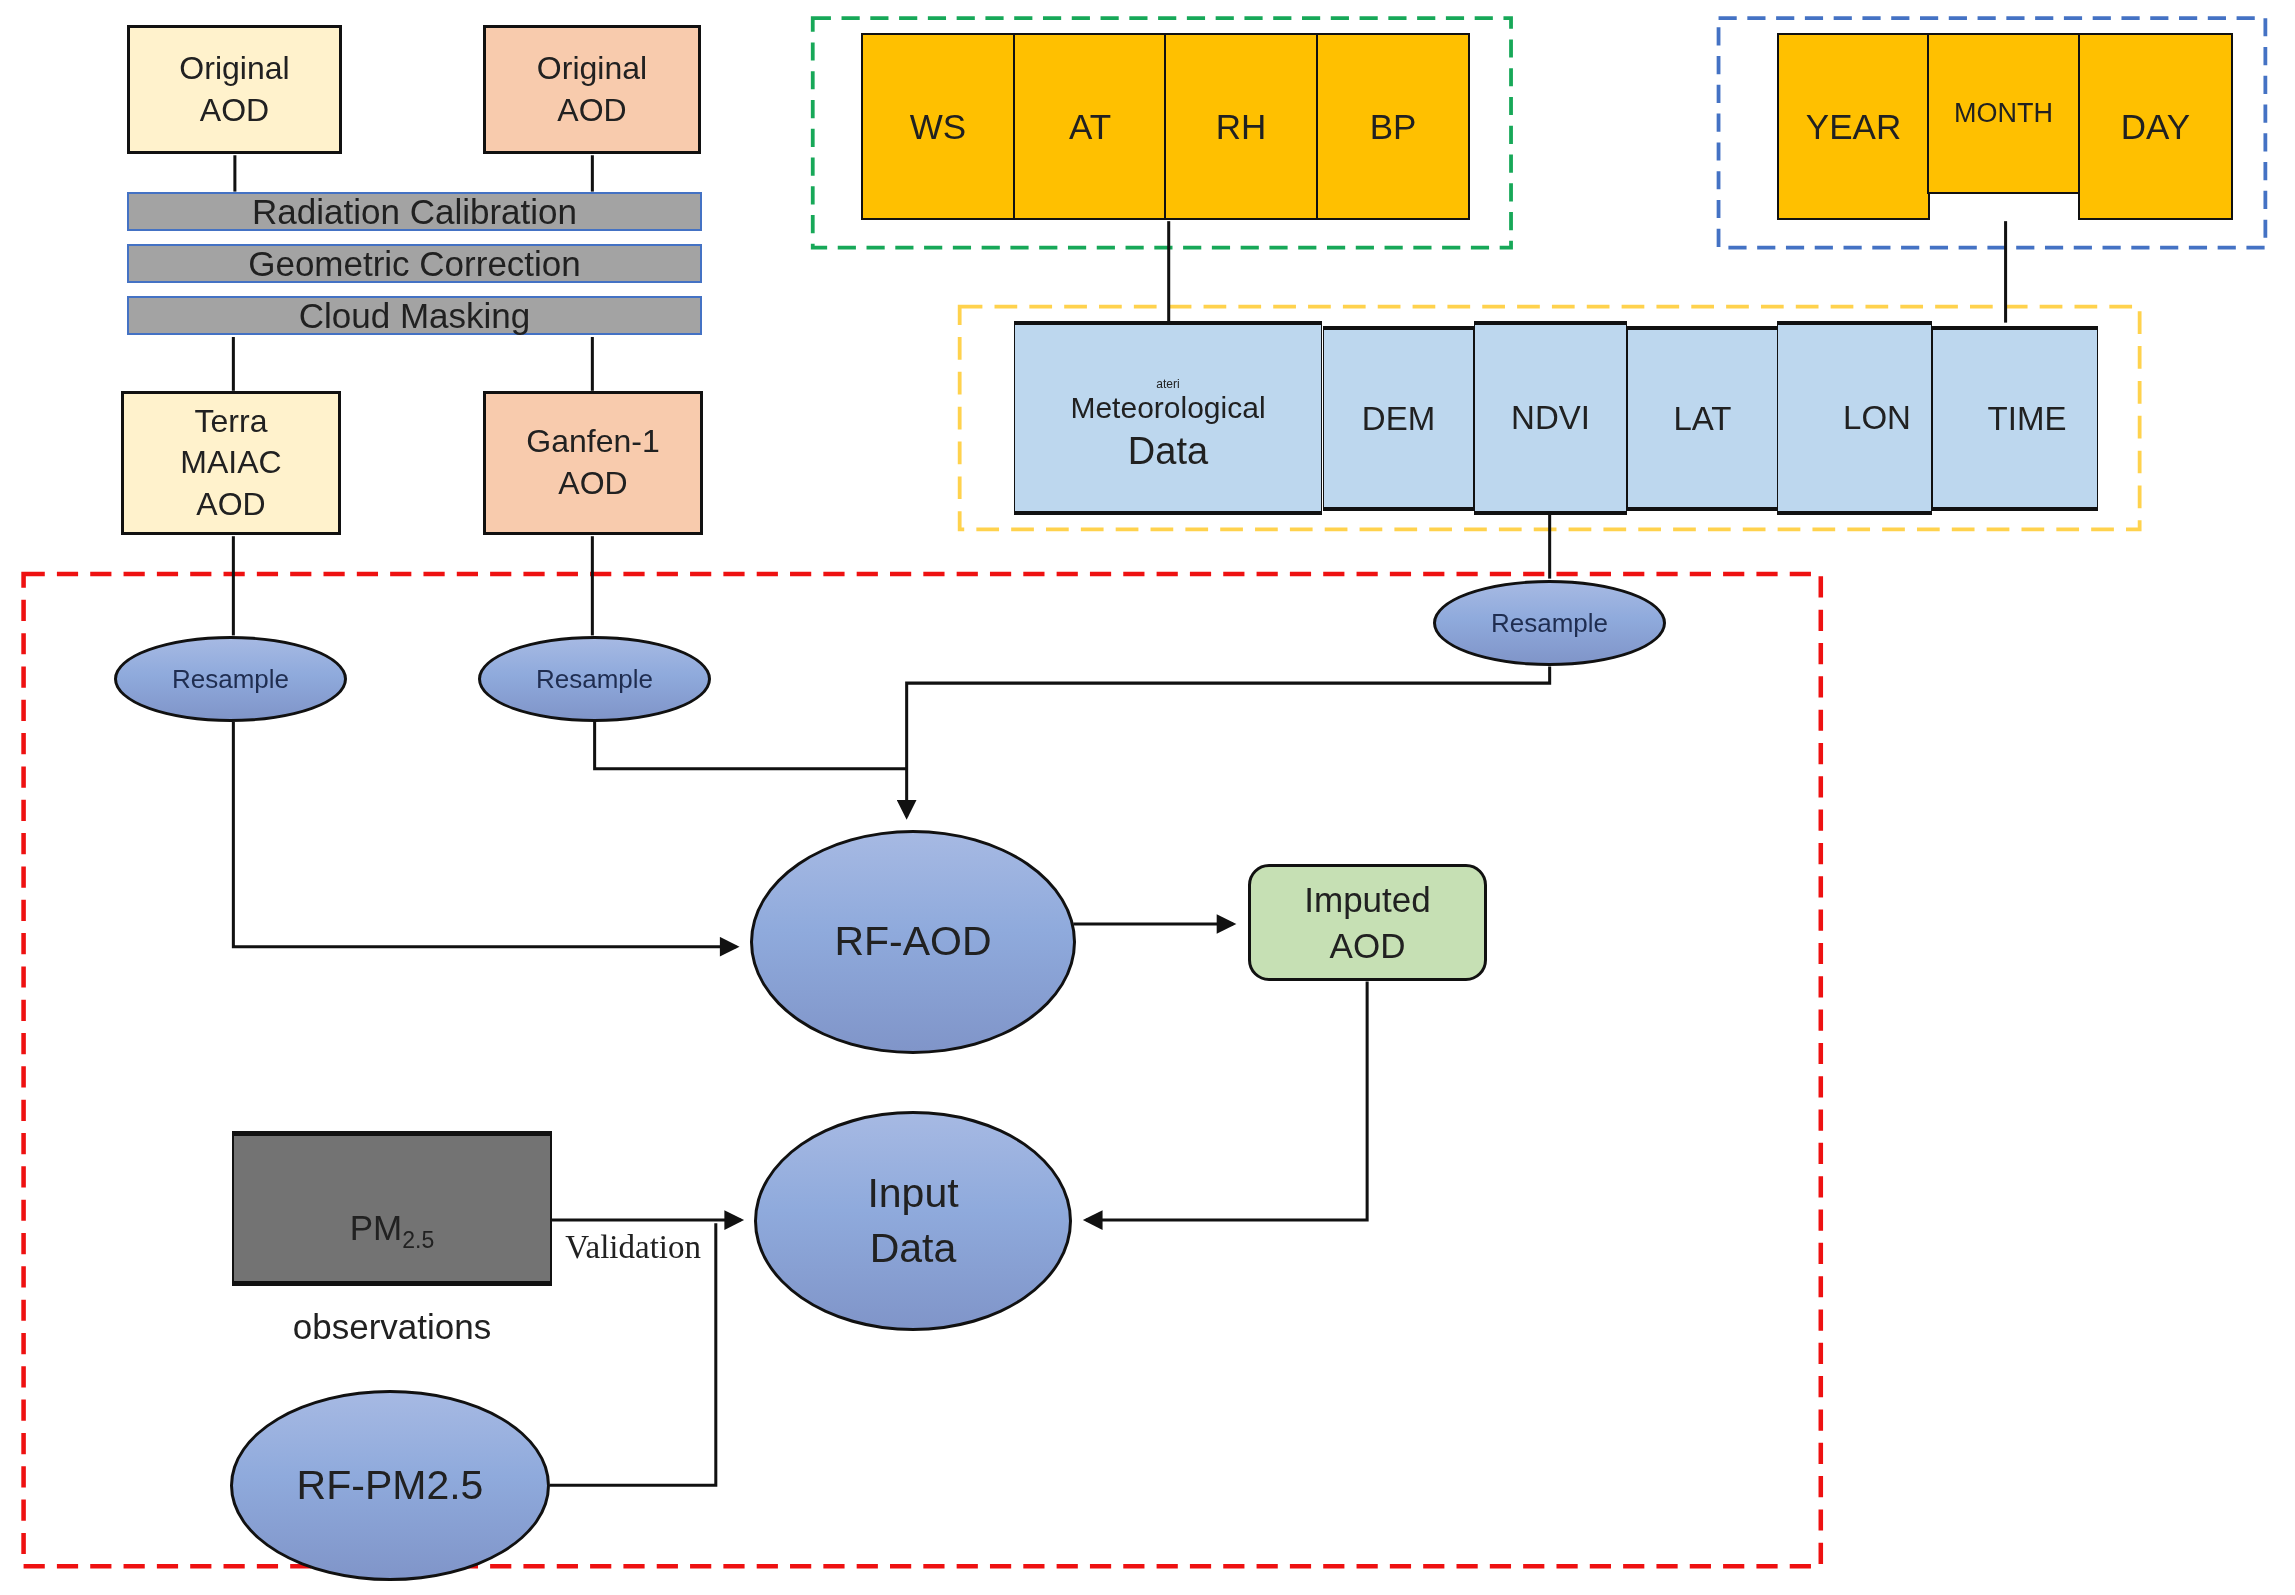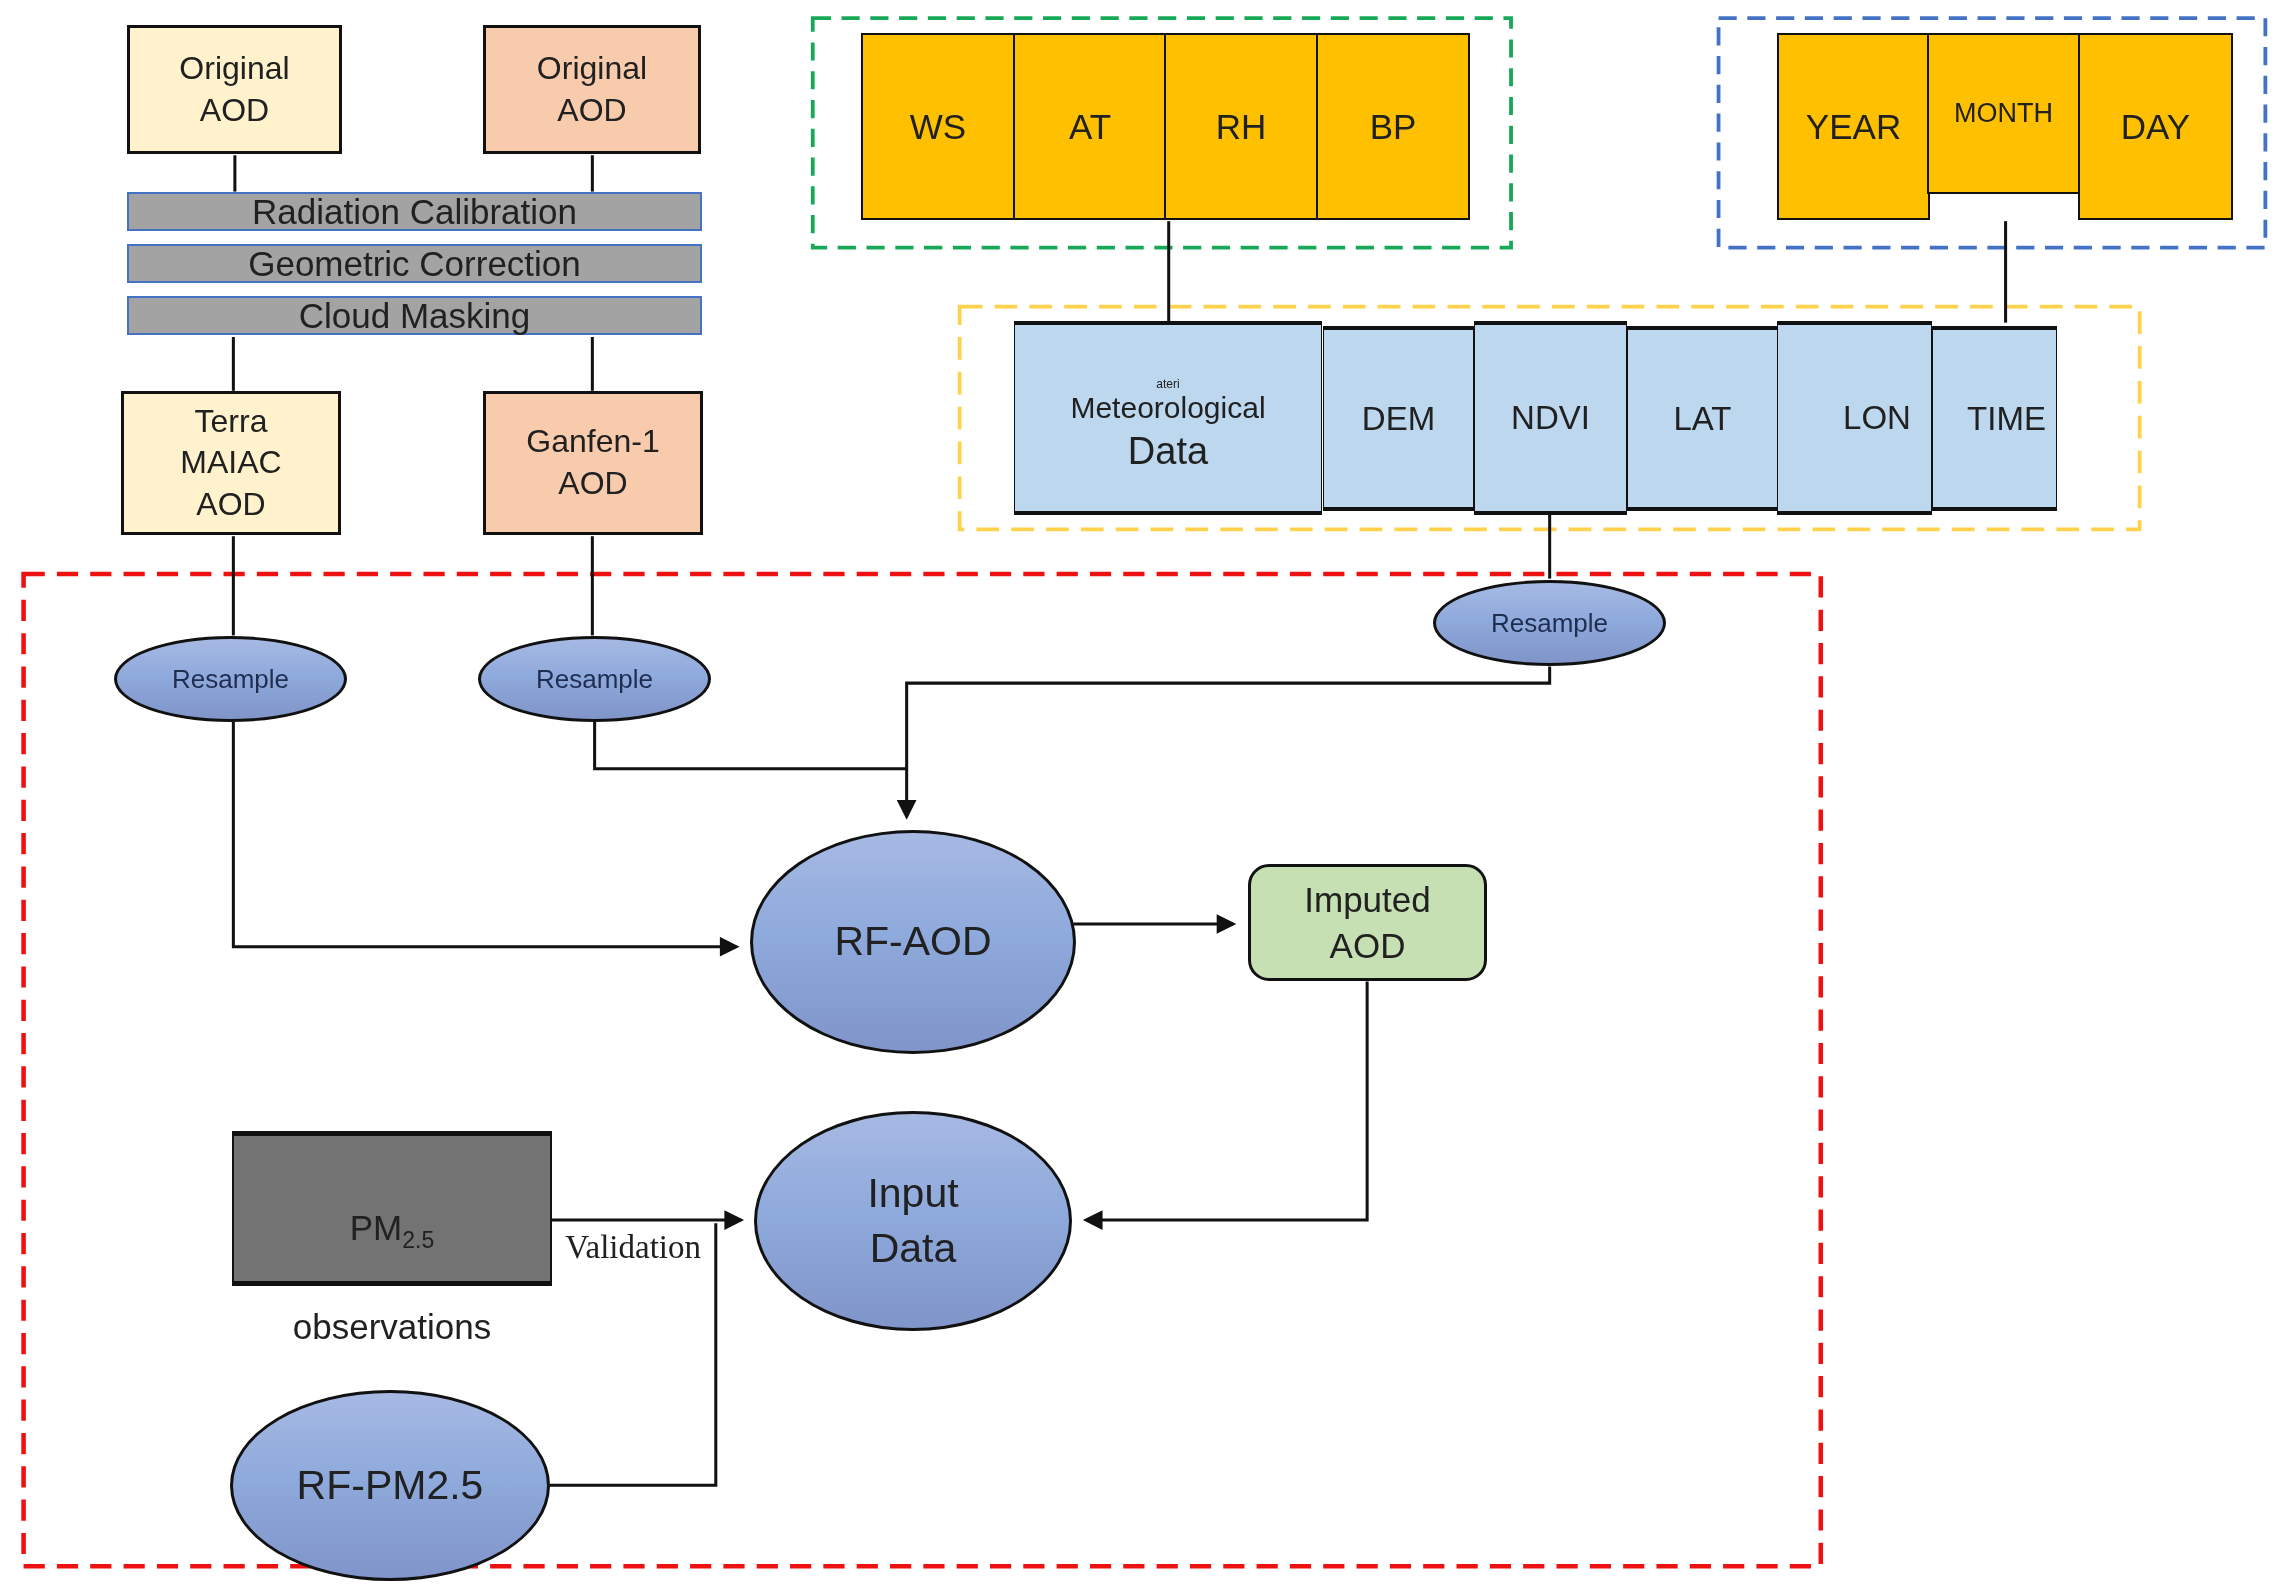--- a/index.html
+++ b/index.html
@@ -98,21 +98,21 @@
   <div class="node orange label46" style="left:2078px;top:33px;width:155px;height:187px;">DAY</div>
 
   <div class="node bluebox" style="left:1014px;top:321px;width:308px;height:194px;flex-direction:column;">
 ateri    <span class="metline1">Meteorological</span>
     <span class="metline2">Data</span>
   </div>
   <div class="node bluebox label44" style="left:1323px;top:326px;width:151px;height:185px;">DEM</div>
   <div class="node bluebox label44" style="left:1474px;top:321px;width:153px;height:194px;">NDVI</div>
   <div class="node bluebox label44" style="left:1627px;top:326px;width:151px;height:185px;">LAT</div>
   <div class="node bluebox label44" style="left:1777px;top:321px;width:155px;height:194px;padding-left:45px;">LON</div>
-  <div class="node bluebox label44" style="left:1932px;top:326px;width:125px;height:185px;padding-left:24px;">TIME</div>
+  <div class="node bluebox label44" style="left:1932px;top:326px;width:166px;height:185px;padding-left:24px;">TIME</div>
 
   <div class="node ellipse resample" style="left:114px;top:636px;width:233px;height:86px;">Resample</div>
   <div class="node ellipse resample" style="left:478px;top:636px;width:233px;height:86px;">Resample</div>
   <div class="node ellipse resample" style="left:1433px;top:580px;width:233px;height:86px;">Resample</div>
 
   <div class="node ellipse bignode" style="left:750px;top:830px;width:326px;height:224px;">RF-AOD</div>
 
   <div class="node imputed" style="left:1248px;top:864px;width:239px;height:117px;">Imputed
 AOD</div>
 

